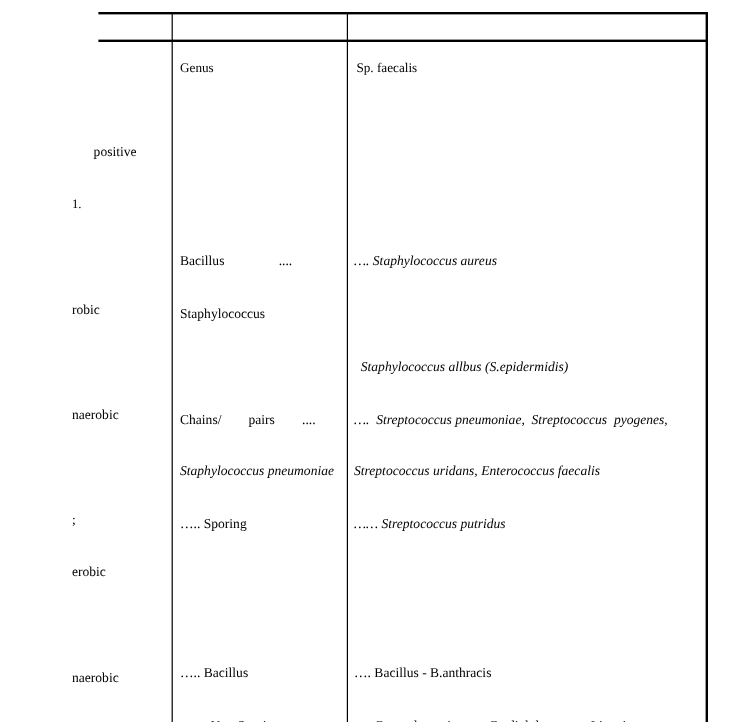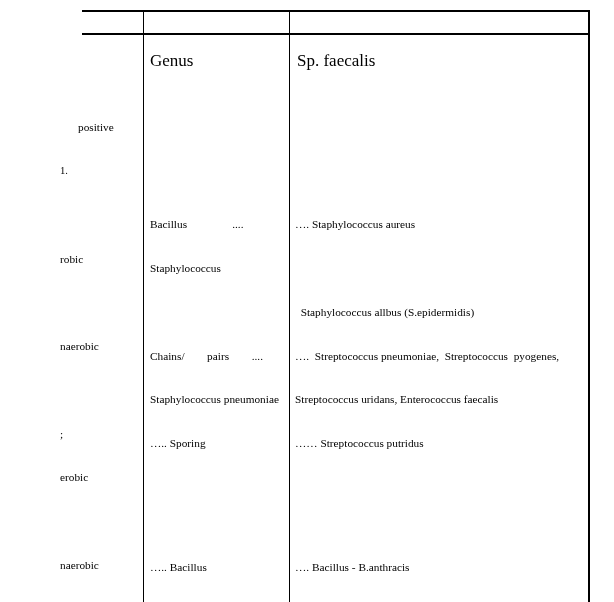--- a/index.html
+++ b/index.html
@@ -32,30 +32,30 @@
   
   .col {
     position: absolute;
     white-space: pre-wrap;
   }
   .col1 { left: 60px;  top: 10px; width: 82px;  }
   .col2 { left: 148px; top: 10px; width: 140px; }
   .col3 { left: 295px; top: 10px; width: 292px; }
 
   .hdr-cell {
-    font-size: 17px;
+    font-size: 11px;
     line-height: 1;
     padding-top: 6px;
     padding-left: 2px;
   }
 
   .body-cell { font-size: 11.3px; line-height: 14.6px; }
 
   .ln { display: block; min-height: 14.6px; white-space: pre; }
-  .it { }
+  .it { font-style: italic; }
   .bd { font-weight: normal; }
   .sp-h { display:block; height: 14.6px; }
   .sp-q { display:block; height: 7px; }
 </style>
 </head>
 <body>
 
 <div id="page">
 
   <div class="rule-top"></div>

